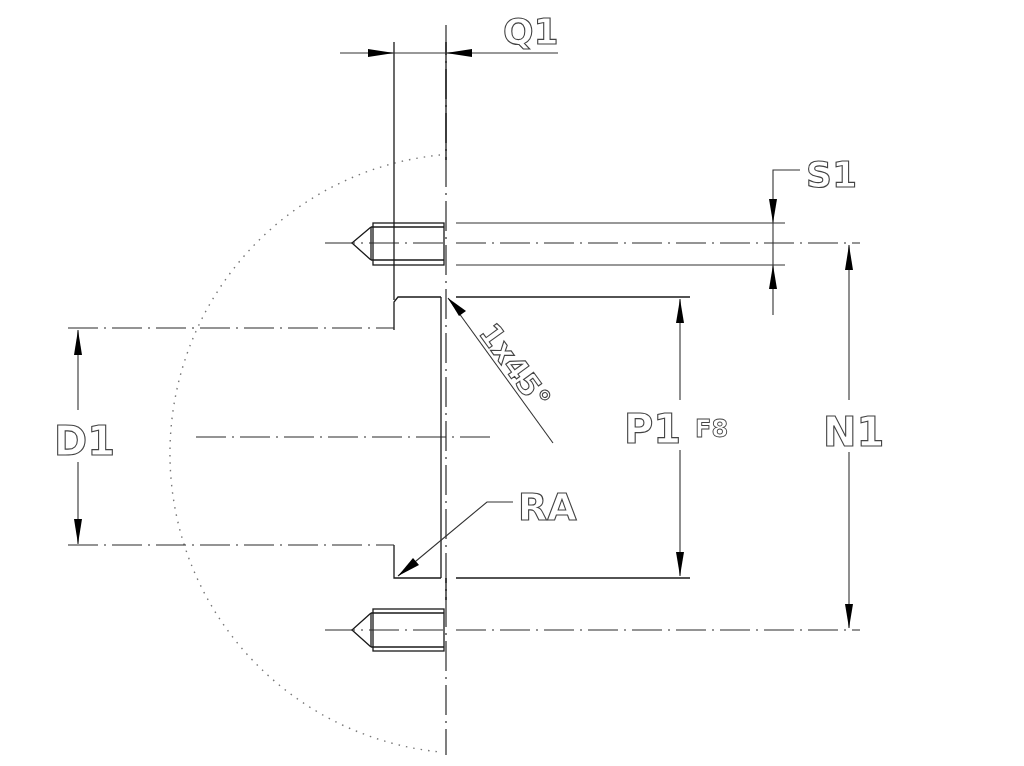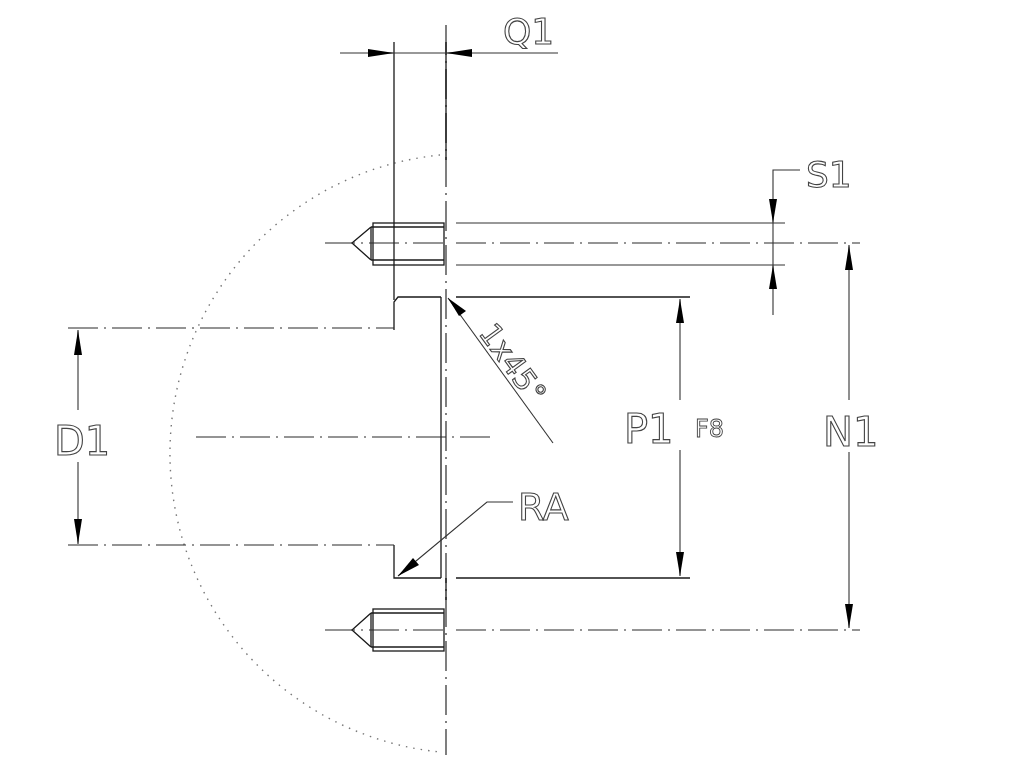--- a/index.html
+++ b/index.html
@@ -1,16 +1,16 @@
 <!DOCTYPE html>
 <html><head>
   <meta charset="utf-8">
   <style>
     html, body { margin: 0; padding: 0; background: #ffffff; }
-    .canvas { position: relative; width: 1024px; height: 766px; background: #ffffff; overflow: hidden; }
+    .canvas { position: relative; width: 1024px; height: 766px; background: #ffffff; overflow: hidden; font-weight: bold; }
     svg { position: absolute; left: 0; top: 0; }
     .ln { stroke: #1a1a1a; stroke-width: 1.3; fill: none; }
     .thin { stroke: #333333; stroke-width: 1.1; fill: none; }
     .center { stroke: #2a2a2a; stroke-width: 1.2; fill: none; stroke-dasharray: 30 6 2 6; }
     .hidden-dot { stroke: #777777; stroke-width: 1.4; fill: none; stroke-dasharray: 1.5 6; }
     .arrow { fill: #000000; stroke: none; }
     .lbl { font-family: "DejaVu Sans", sans-serif; fill: #ffffff; stroke: #444444; stroke-width: 1.1; }
     .lbl-small { font-family: "DejaVu Sans", sans-serif; fill: #ffffff; stroke: #444444; stroke-width: 0.9; }
   </style>
 </head>

